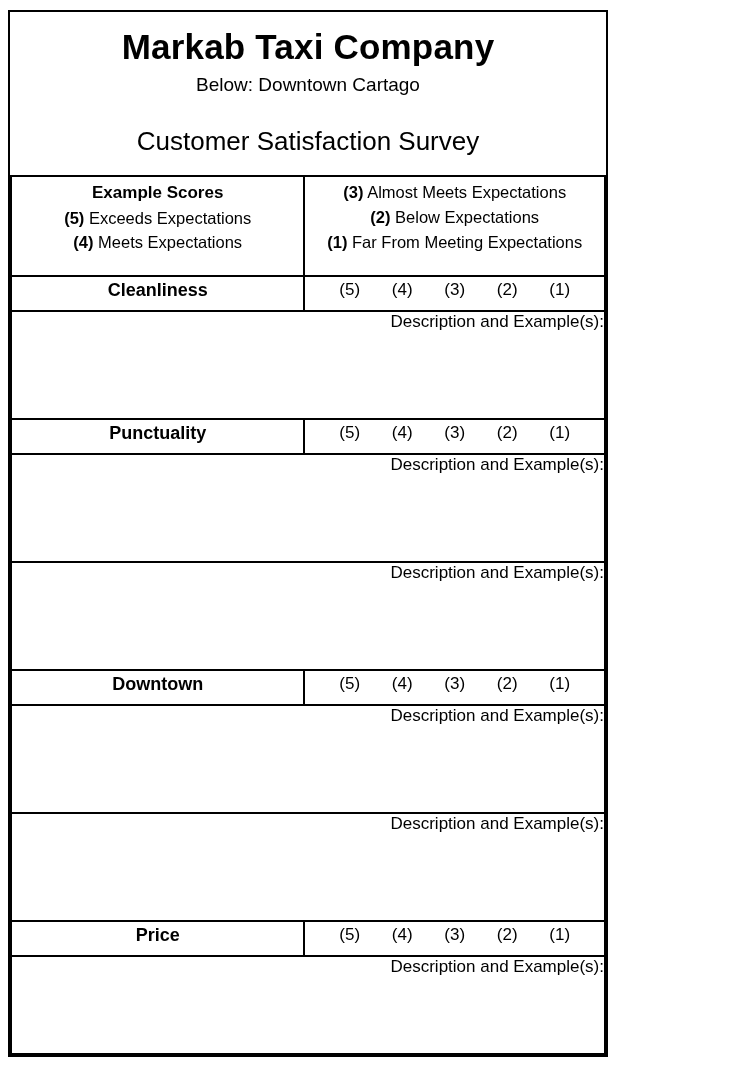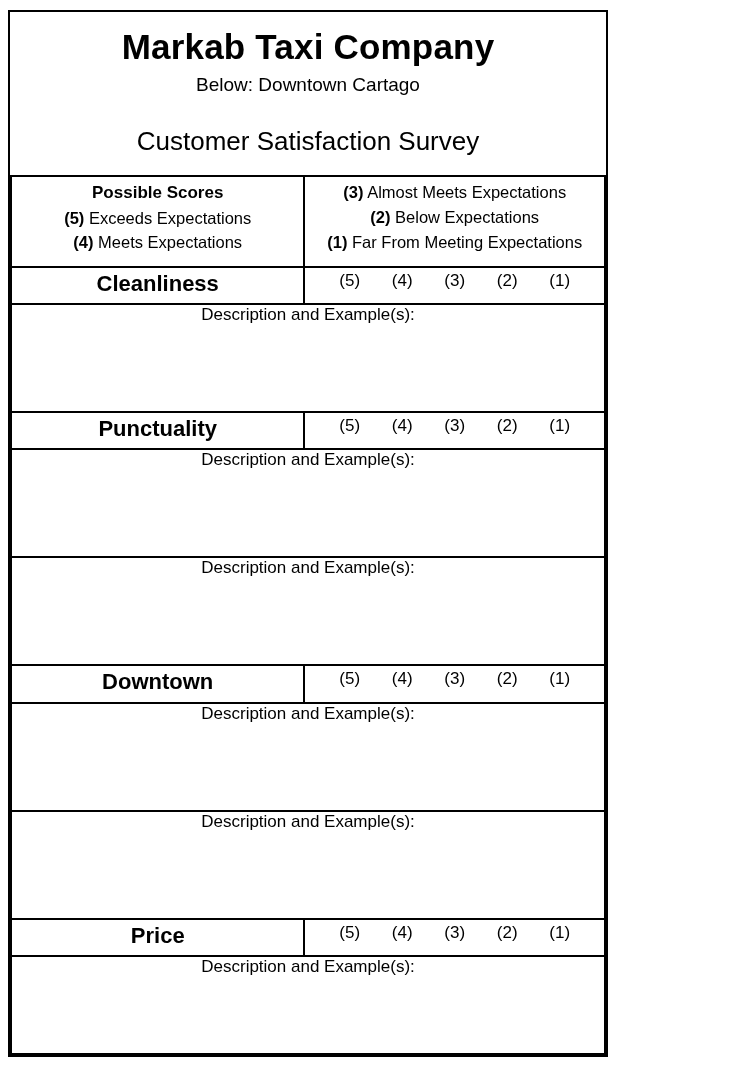--- a/index.html
+++ b/index.html
@@ -75,39 +75,39 @@
   .scores-left .hdr {
     font-weight: bold;
     font-size: 17px;
   }
   .scores-left .item b, .scores-right .item b { font-weight: bold; }
   .scores-left .item, .scores-right .item { font-weight: normal; }
 
   .cat-name {
     text-align: center;
     font-weight: bold;
-    font-size: 22px;
+    font-size: 18px;
     padding: 3px 0 4px 0;
   }
   .rating-row {
     display: flex;
     justify-content: space-around;
     align-items: center;
     font-size: 17px;
     padding: 3px 18px 4px 18px;
   }
   .rating-row span {
     display: inline-block;
     min-width: 34px;
     text-align: center;
   }
   .desc-cell {
     padding: 5px 6px 4px 8px;
     font-size: 17px;
-    text-align: center;
+    text-align: right;
   }
   .desc-1 { height: 106px; }
   .desc-2 { height: 106px; }
   .desc-3 { height: 106px; }
   .desc-4 { height: 106px; }
   .desc-5 { height: 106px; }
   .desc-6 { height: 96px; }
 </style>
 </head>
 <body>
@@ -124,21 +124,21 @@
     <table class="tbl">
       <colgroup>
         <col class="col-left">
         <col class="col-right">
       </colgroup>
       <tbody>
 
         <tr>
           <td>
             <div class="scores-left">
-              <div class="hdr">Possible Scores</div>
+              <div class="hdr">Example Scores</div>
               <div class="item"><b>(5)</b> Exceeds Expectations</div>
               <div class="item"><b>(4)</b> Meets Expectations</div>
             </div>
           </td>
           <td>
             <div class="scores-right">
               <div class="item"><b>(3)</b> Almost Meets Expectations</div>
               <div class="item"><b>(2)</b> Below Expectations</div>
               <div class="item"><b>(1)</b> Far From Meeting Expectations</div>
             </div>

